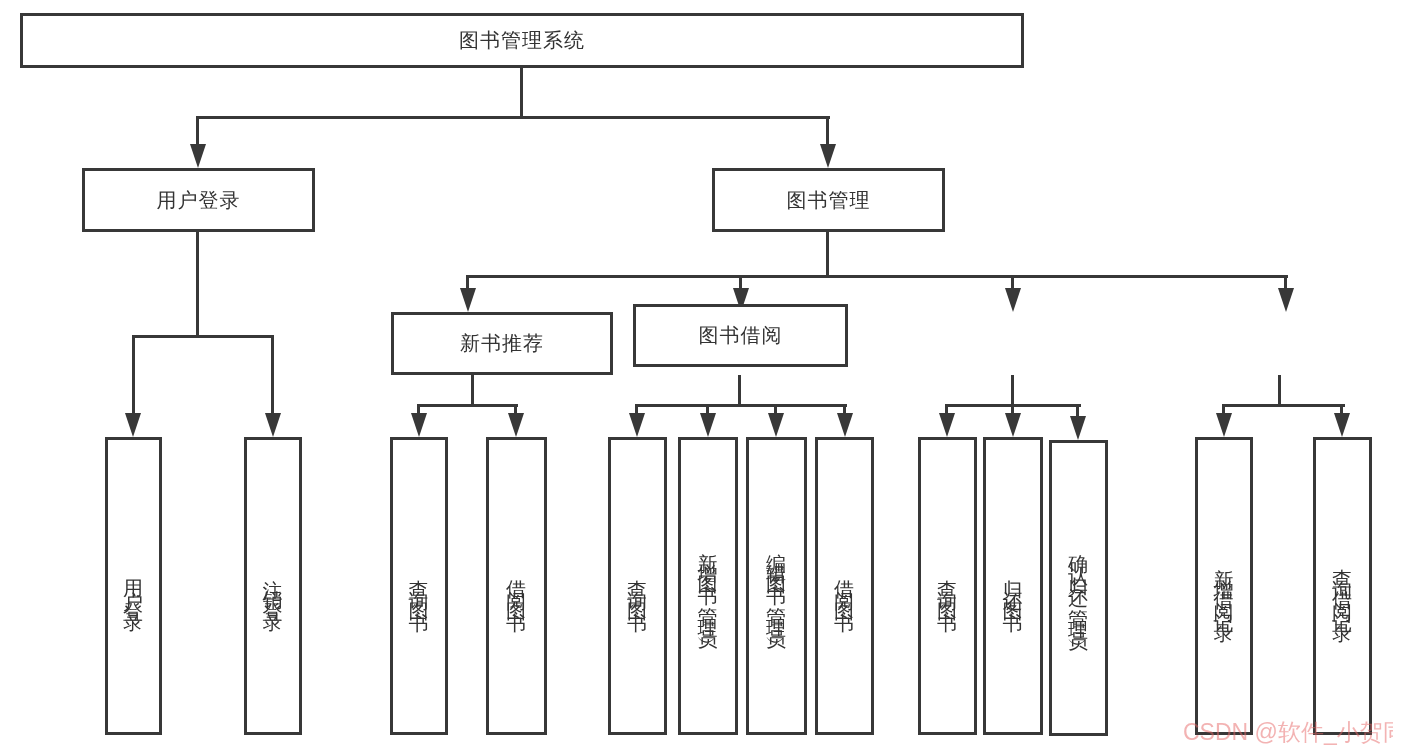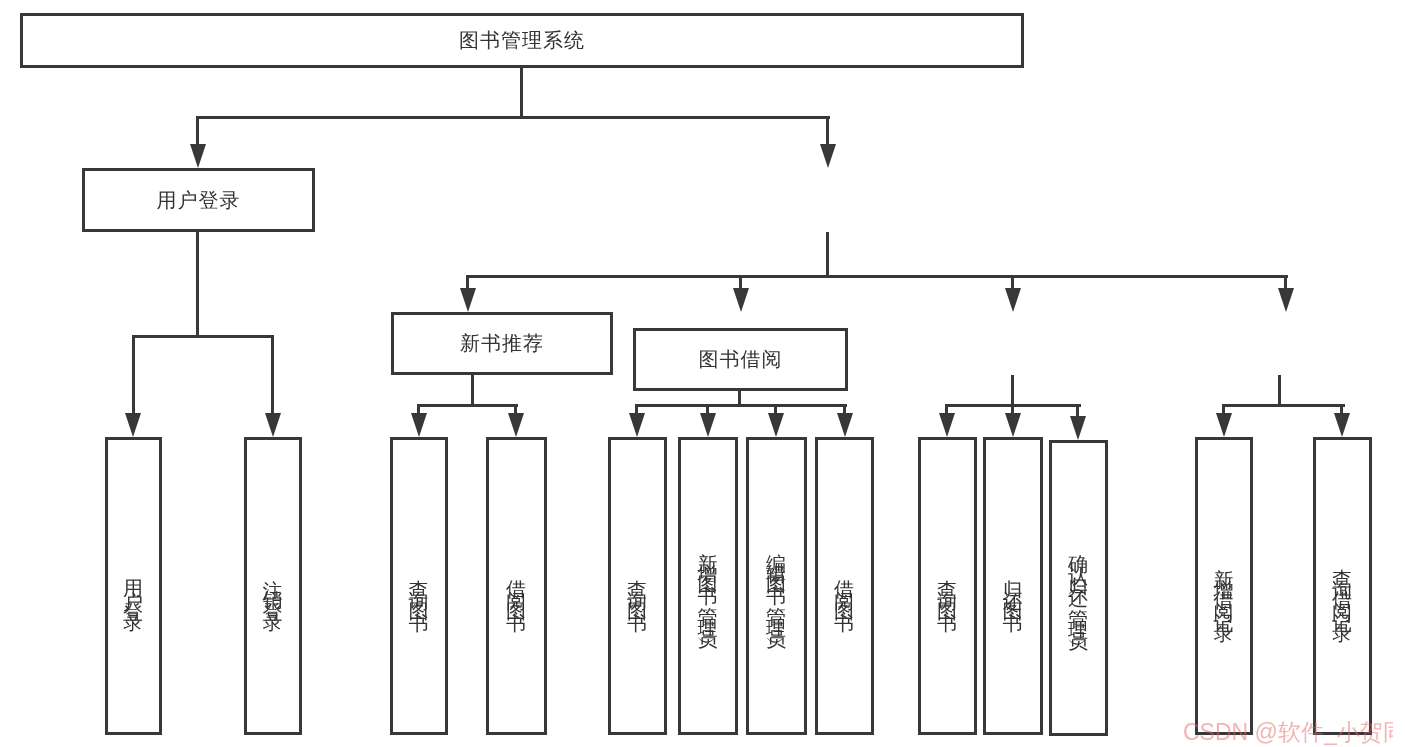--- a/index.html
+++ b/index.html
@@ -74,20 +74,23 @@
   <div class="vl" style="left:520px; top:68px; height:50px;"></div>
   <div class="hl" style="left:196px; top:116px; width:634px;"></div>
   <div class="vl" style="left:196px; top:116px; height:30px;"></div>
   <div class="arr" style="left:190px; top:144px;"></div>
   <div class="vl" style="left:826px; top:116px; height:30px;"></div>
   <div class="arr" style="left:820px; top:144px;"></div>
 
   <div class="box" style="left:82px; top:168px; width:233px; height:64px;">
     <span>用户登录</span>
   </div>
+  <div class="box" style="left:712px; top:168px; width:233px; height:64px;">
+    <span>图书管理</span>
+  </div>
 
   <div class="vl" style="left:196px; top:232px; height:106px;"></div>
   <div class="hl" style="left:132px; top:335px; width:142px;"></div>
   <div class="vl" style="left:132px; top:335px; height:80px;"></div>
   <div class="arr" style="left:125px; top:413px;"></div>
   <div class="vl" style="left:271px; top:335px; height:80px;"></div>
   <div class="arr" style="left:265px; top:413px;"></div>
 
   <div class="vl" style="left:826px; top:232px; height:46px;"></div>
   <div class="hl" style="left:466px; top:275px; width:822px;"></div>
@@ -96,21 +99,21 @@
   <div class="vl" style="left:739px; top:275px; height:16px;"></div>
   <div class="arr" style="left:733px; top:288px;"></div>
   <div class="vl" style="left:1011px; top:275px; height:16px;"></div>
   <div class="arr" style="left:1005px; top:288px;"></div>
   <div class="vl" style="left:1284px; top:275px; height:16px;"></div>
   <div class="arr" style="left:1278px; top:288px;"></div>
 
   <div class="box" style="left:363px; top:312px; width:222px; height:63px;margin-left:28px;">
     <span>新书推荐</span>
   </div>
-  <div class="box" style="left:633px; top:328px; width:215px; height:63px;">
+  <div class="box" style="left:633px; top:304px; width:215px; height:63px;">
     <span>图书借阅</span>
   </div>
 
   <div class="vl" style="left:471px; top:375px; height:32px;"></div>
   <div class="hl" style="left:417px; top:404px; width:101px;"></div>
   <div class="vl" style="left:417px; top:404px; height:10px;"></div>
   <div class="arr" style="left:411px; top:413px;"></div>
   <div class="vl" style="left:514px; top:404px; height:10px;"></div>
   <div class="arr" style="left:508px; top:413px;"></div>
 

